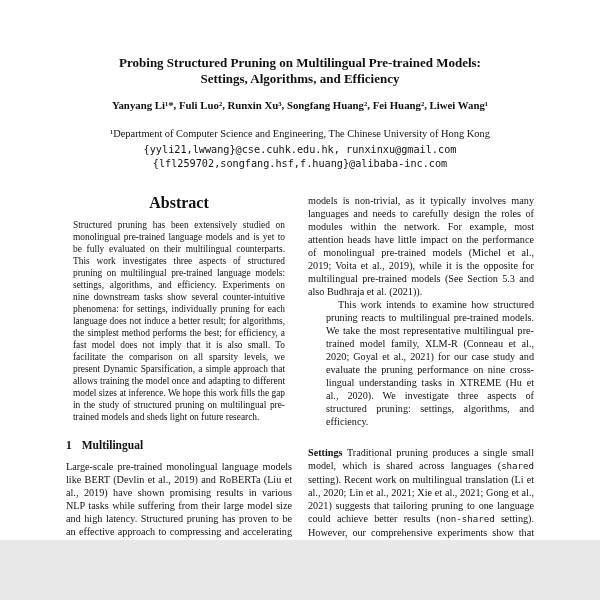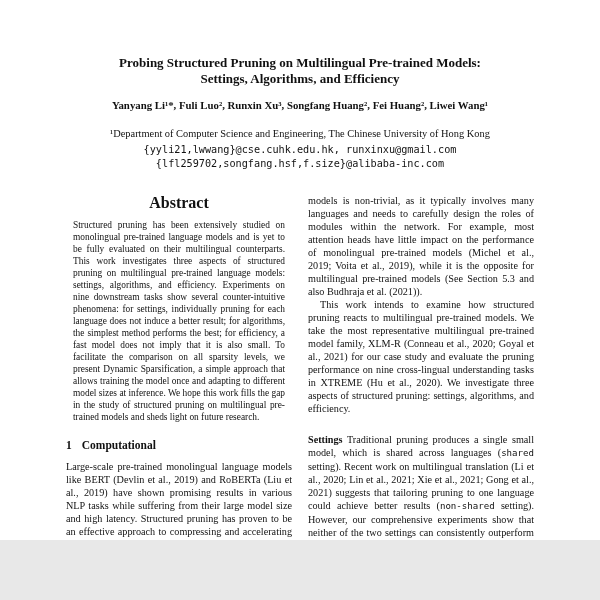--- a/index.html
+++ b/index.html
@@ -19,51 +19,51 @@
   .columns{display:flex;gap:16px;margin-top:24px;}
   .col{width:226px;box-sizing:border-box;}
   .abs-head{text-align:center;font-weight:bold;font-size:16px;margin-bottom:7px;}
   .abstract{
     font-size:9.4px;line-height:12px;text-align:justify;
     margin:0;padding:0 7px;
   }
   .sec-head{font-weight:bold;font-size:11.5px;margin:16px 0 9px 0;}
   .sec-head .sec-num{margin-right:10px;}
   .para{font-size:10.2px;line-height:13px;text-align:justify;margin:0;}
-  .para.indent{text-indent:12px;}
+  .para.indent{text-indent:12px;margin-left:18px;}
   .para.runin{margin-top:18px;}
   .seg-italic{}
   .seg-bold{font-weight:bold;}
   .seg-mono{font-family:"DejaVu Sans Mono", monospace;font-size:9.1px;}
 </style>
 </head>
 <body>
 
 <div class="page">
 
   <header class="titleblock">
     <h1 class="title">
       <span class="tline">Probing Structured Pruning on Multilingual Pre-trained Models:</span>
       <span class="tline">Settings, Algorithms, and Efficiency</span>
     </h1>
     <div class="authors">Yanyang Li¹*, Fuli Luo², Runxin Xu³, Songfang Huang², Fei Huang², Liwei Wang¹</div>
     <div class="affil">¹Department of Computer Science and Engineering, The Chinese University of Hong Kong</div>
     <div class="email-block">
       <div class="email">{yyli21,lwwang}@cse.cuhk.edu.hk, runxinxu@gmail.com</div>
-      <div class="email">{lfl259702,songfang.hsf,f.size}@alibaba-inc.com</div>
+      <div class="email">{lfl259702,songfang.hsf,f.huang}@alibaba-inc.com</div>
     </div>
   </header>
 
   <div class="columns">
 
     <div class="col">
       <div class="abs-head">Abstract</div>
       <p class="abstract"><span>Structured pruning has been extensively studied on monolingual pre-trained language models and is yet to be fully evaluated on their multilingual counterparts. This work investigates three aspects of structured pruning on multilingual pre-trained language models: settings, algorithms, and efficiency. Experiments on nine downstream tasks show several counter-intuitive phenomena: for settings, individually pruning for each language does not induce a better result; for algorithms, the simplest method performs the best; for efficiency, a fast model does not imply that it is also small. To facilitate the comparison on all sparsity levels, we present </span><span class="seg-italic">Dynamic Sparsification</span><span>, a simple approach that allows training the model once and adapting to different model sizes at inference. We hope this work fills the gap in the study of structured pruning on multilingual pre-trained models and sheds light on future research.</span></p>
       <div class="sec-head">
-        <span class="sec-num">1</span><span>Computational</span>
+        <span class="sec-num">1</span><span>Multilingual</span>
       </div>
       <p class="para">Large-scale pre-trained monolingual language models like BERT (Devlin et al., 2019) and RoBERTa (Liu et al., 2019) have shown promising results in various NLP tasks while suffering from their large model size and high latency. Structured pruning has proven to be an effective approach to compressing and accelerating these large monolingual language</p>
     </div>
 
     <div class="col">
       <p class="para">models is non-trivial, as it typically involves many languages and needs to carefully design the roles of modules within the network. For example, most attention heads have little impact on the performance of monolingual pre-trained models (Michel et al., 2019; Voita et al., 2019), while it is the opposite for multilingual pre-trained models (See Section 5.3 and also Budhraja et al. (2021)).</p>
       <p class="para indent">This work intends to examine how structured pruning reacts to multilingual pre-trained models. We take the most representative multilingual pre-trained model family, XLM-R (Conneau et al., 2020; Goyal et al., 2021) for our case study and evaluate the pruning performance on nine cross-lingual understanding tasks in XTREME (Hu et al., 2020). We investigate three aspects of structured pruning: settings, algorithms, and efficiency.</p>
       <p class="para runin"><span class="seg-bold">Settings</span><span> Traditional pruning produces a single small model, which is shared across languages (</span><span class="seg-mono">shared</span><span> setting). Recent work on multilingual translation (Li et al., 2020; Lin et al., 2021; Xie et al., 2021; Gong et al., 2021) suggests that tailoring pruning to one language could achieve better results (</span><span class="seg-mono">non-shared</span><span> setting). However, our comprehensive experiments show that neither of the two settings can consistently outperform the other one (See Section 5.2).</span></p>
       <p class="para runin"><span class="seg-bold">Algorithms</span><span> There exists a broad spectrum of pruning algorithms (Hoefler et al., 2021), and it is im-</span></p>
     </div>

